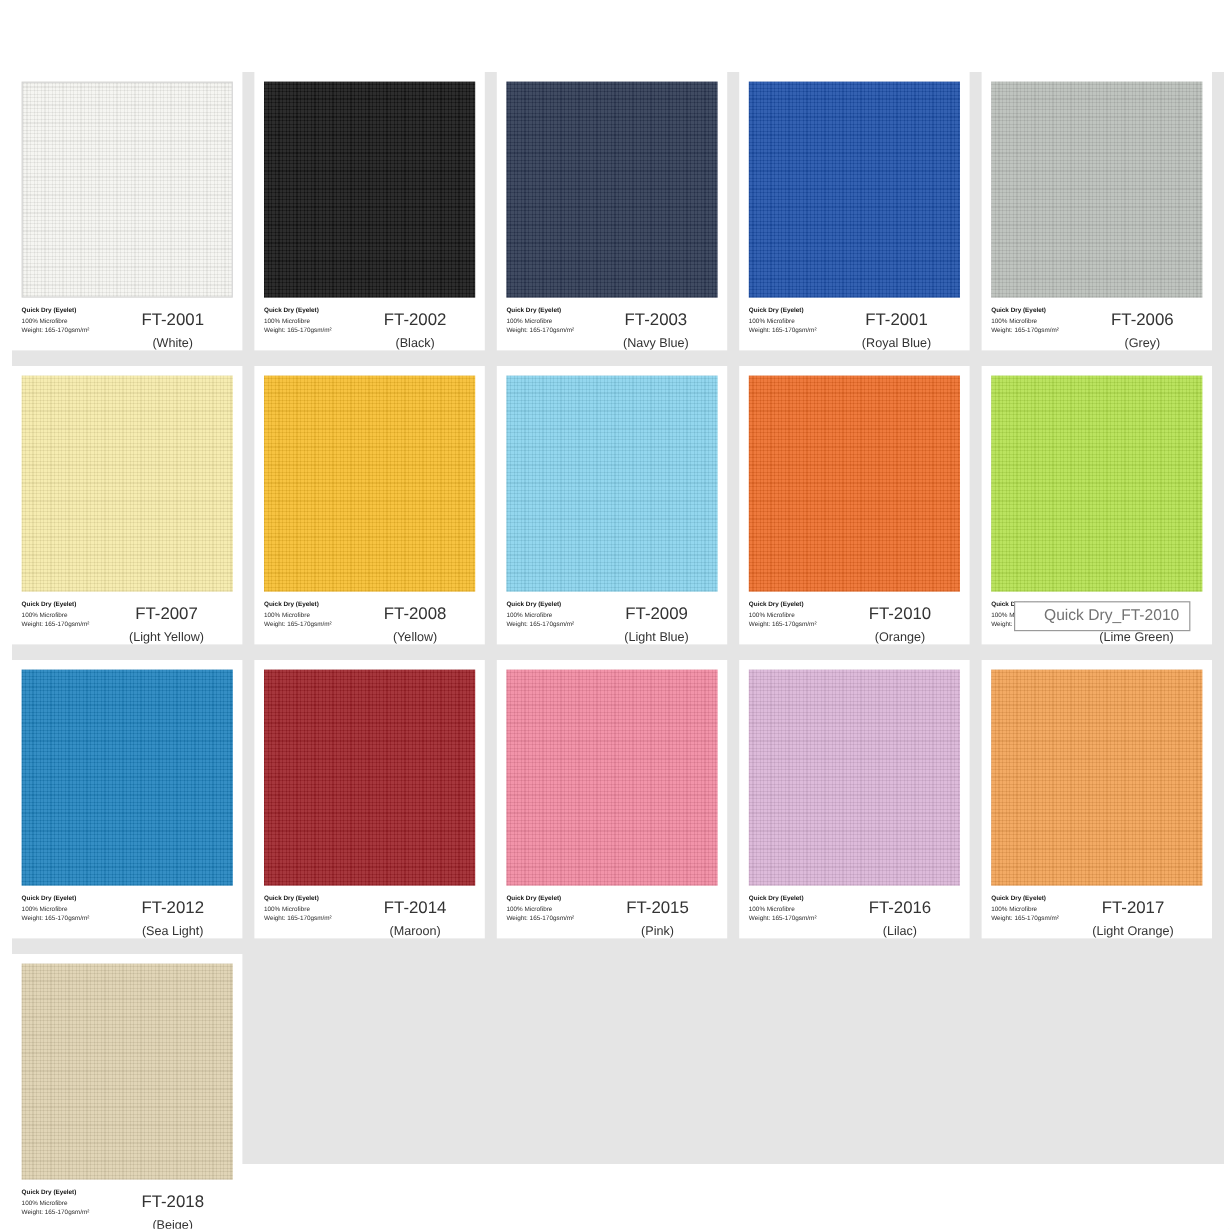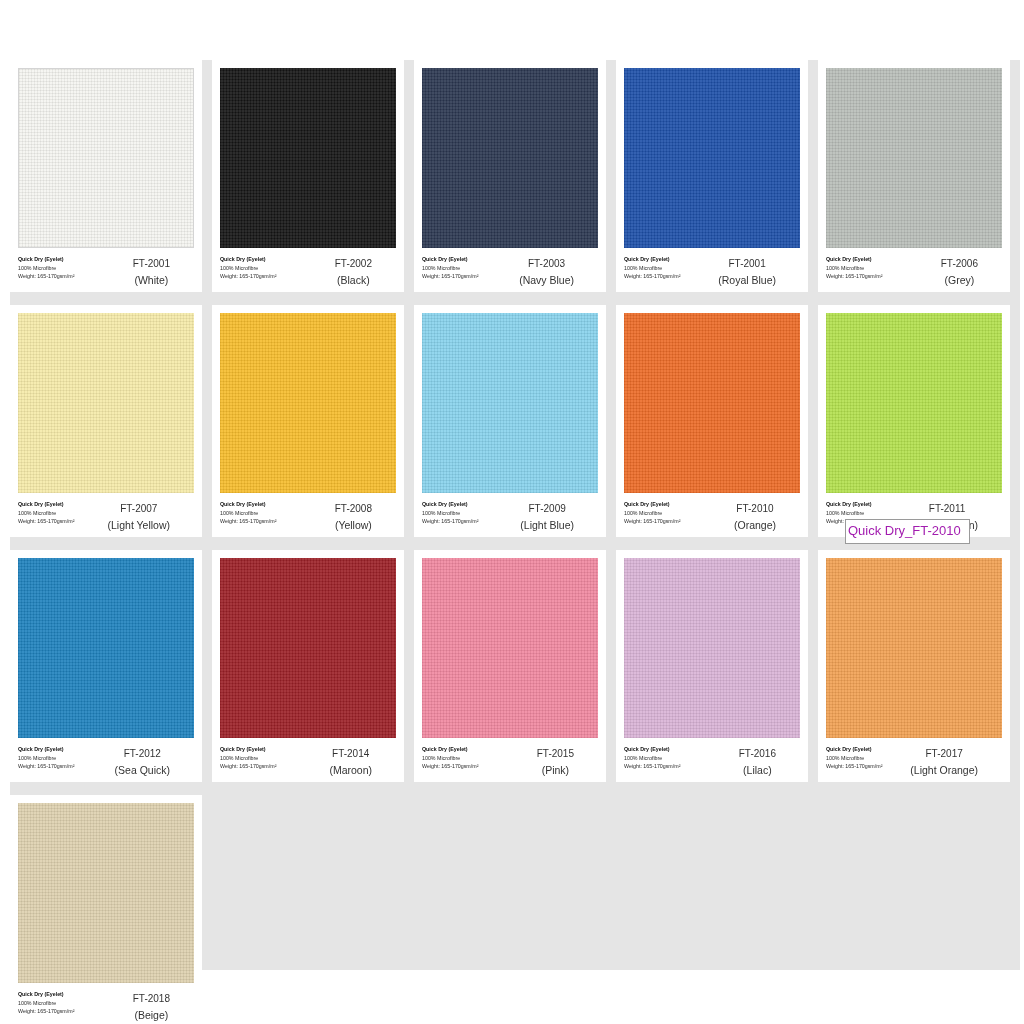--- a/index.html
+++ b/index.html
@@ -94,42 +94,42 @@
     font-weight: bold;
     color: #111111;
   }
 
   .ident {
     text-align: center;
     padding-right: 24px;
     padding-top: 1px;
   }
   .code {
-    font-size: 10px;
+    font-size: 14px;
     color: #333333;
     line-height: 1.55;
     white-space: nowrap;
   }
   .cname {
     font-size: 10.5px;
     color: #333333;
     line-height: 1.55;
     white-space: nowrap;
   }
 
   
   #tooltip {
     position: absolute;
     left: 845px;
-    top: 519px;
+    top: 501px;
     background: #ffffff;
     border: 1px solid #9a9a9a;
-    padding: 3px 8px 4px 2px;
+    padding: 3px 8px 4px 24px;
     font-size: 13px;
-    color: #a21caf;
+    color: #737373;
     line-height: 1.2;
     white-space: nowrap;
     z-index: 50;
   }
 </style>
 </head>
 <body>
 
 <div id="page">
 
@@ -279,21 +279,21 @@
       <div class="card">
         <div class="swatch" style="background-color: rgb(29, 129, 189);"></div>
         <div class="meta">
           <div class="spec">
             <div class="spec-title">Quick Dry (Eyelet)</div>
             <div>100% Microfibre</div>
             <div>Weight: 165-170gsm/m²</div>
           </div>
           <div class="ident">
             <div class="code">FT-2012</div>
-            <div class="cname">(Sea Quick)</div>
+            <div class="cname">(Sea Light)</div>
           </div>
         </div>
       </div>
       <div class="card">
         <div class="swatch" style="background-color: rgb(155, 31, 38);"></div>
         <div class="meta">
           <div class="spec">
             <div class="spec-title">Quick Dry (Eyelet)</div>
             <div>100% Microfibre</div>
             <div>Weight: 165-170gsm/m²</div>

